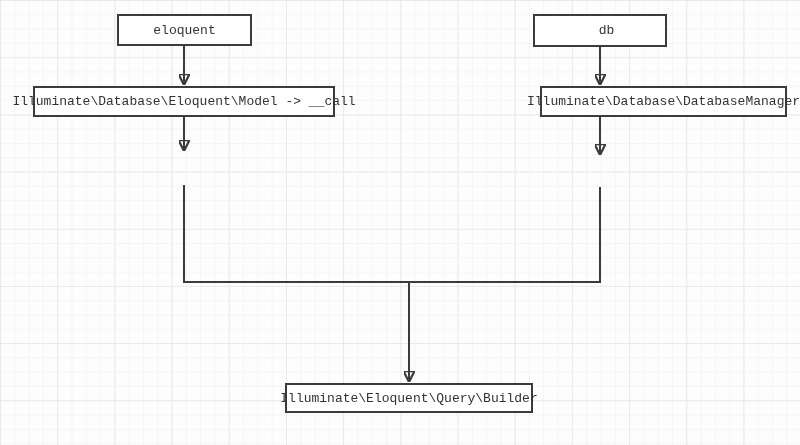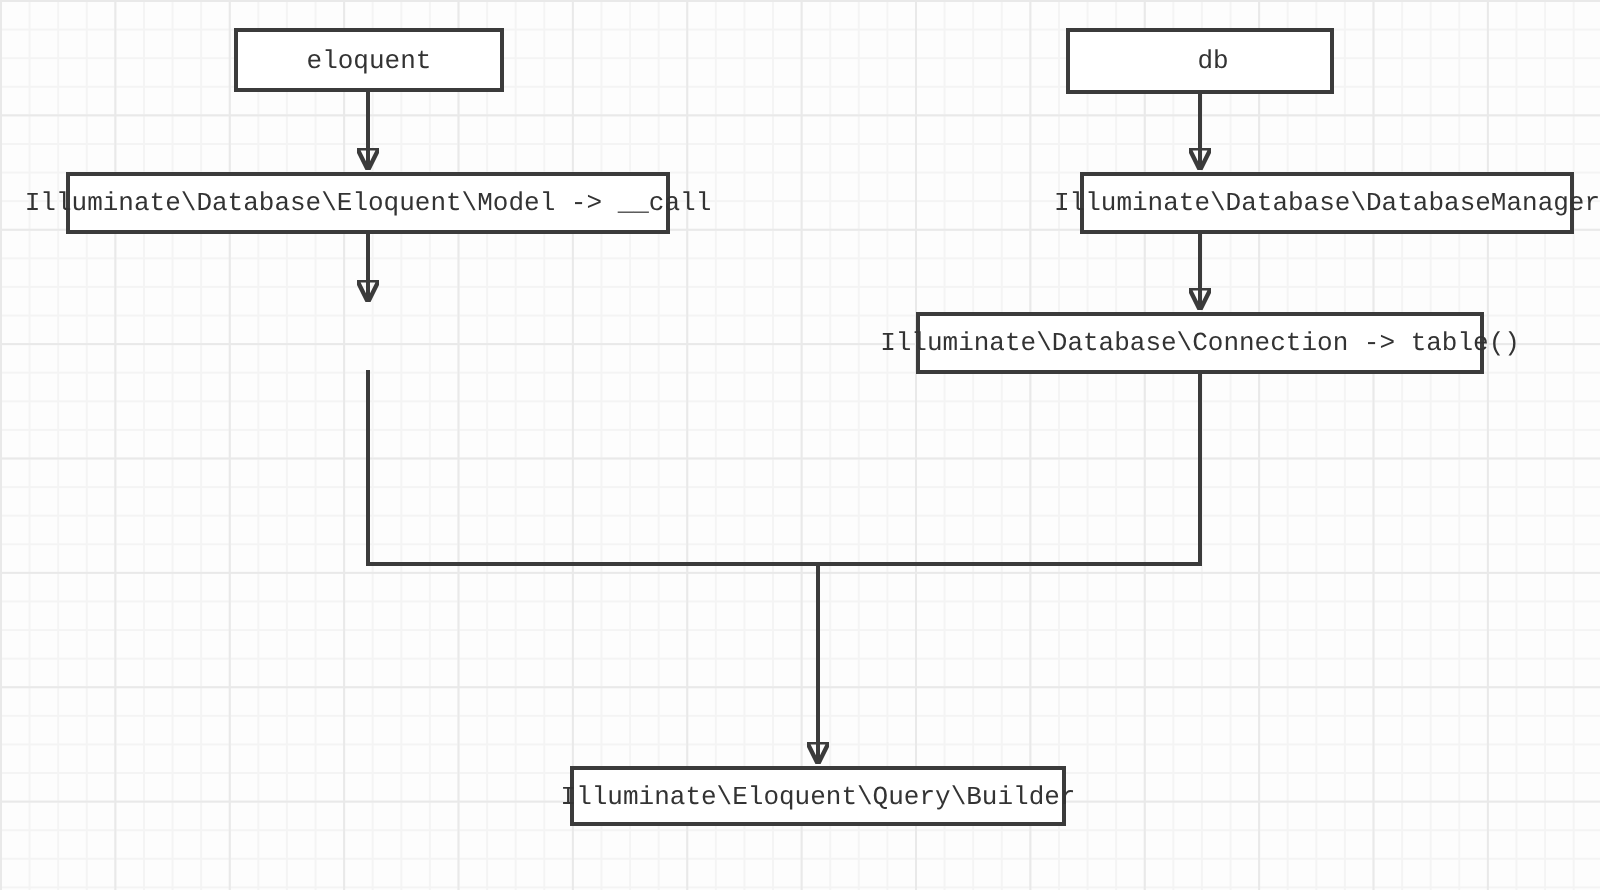--- a/index.html
+++ b/index.html
@@ -81,21 +81,18 @@
 
 
   <div class="node n-db">
     <span>db</span>
   </div>
 
   <div class="node n-db-manager">
     <span>Illuminate\Database\DatabaseManager</span>
   </div>
 
-  <div class="node n-connection">
-    <span>Illuminate\Database\Connection -&gt; table()</span>
-  </div>
 
   <div class="node n-query-builder">
     <span>Illuminate\Eloquent\Query\Builder</span>
   </div>
 
 </div>
 
 </body></html>

